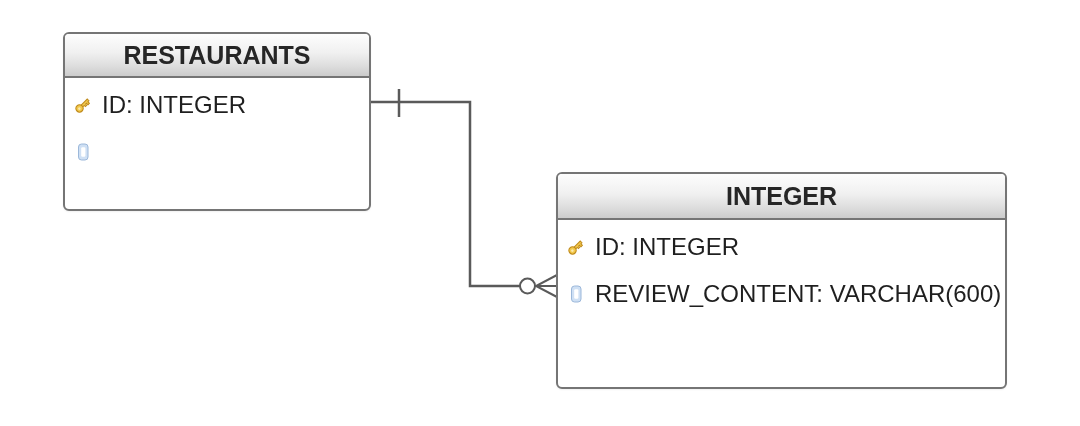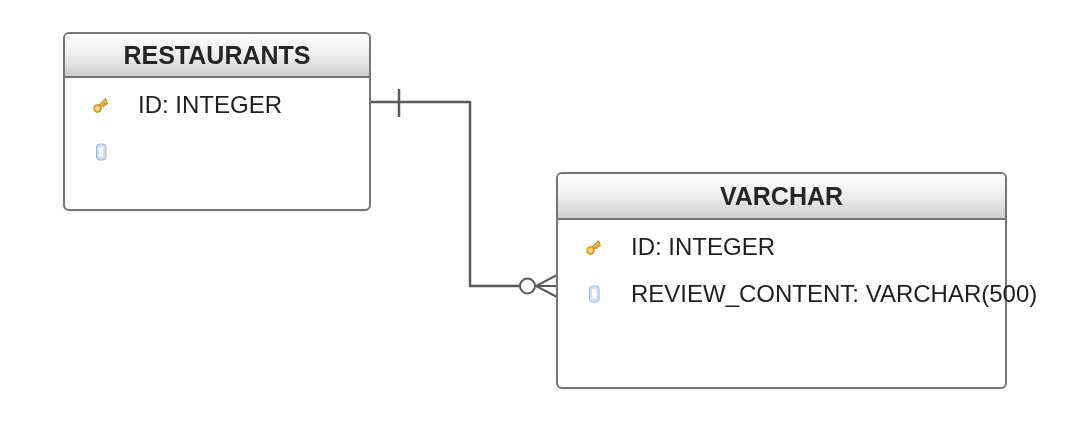--- a/index.html
+++ b/index.html
@@ -57,22 +57,22 @@
   }
   .table-restaurants .table-header { height: 42px; }
   .table-reviews .table-header { height: 44px; }
   .table-body {
     padding-top: 3px;
   }
   .column-row {
     height: 47px;
     display: flex;
     align-items: center;
-    padding-left: 26px;
-    gap: 27px;
+    padding-left: 8px;
+    gap: 9px;
     font-size: 24px;
     color: #1f1f1f;
     white-space: nowrap;
   }
   .col-icon {
     width: 20px;
     height: 20px;
     flex: 0 0 20px;
   }
   .icon-gold { --key-fill: #f2c94c; --key-stroke: #c08b1d; --key-hole: #fbe9b0; }
@@ -121,31 +121,31 @@
       <div class="column-row">
         <svg class="col-icon">
             <use href="#sym-column"></use>
           </svg>
       </div>
     </div>
   </div>
 
   <div class="db-table table-reviews">
     <div class="table-header">
-      <span>VARCHAR</span>
+      <span>INTEGER</span>
     </div>
     <div class="table-body">
       <div class="column-row">
         <svg class="col-icon icon-gold">
             <use href="#sym-key"></use>
           </svg>
         <span>ID: INTEGER</span>
       </div>
       <div class="column-row">
         <svg class="col-icon">
             <use href="#sym-column"></use>
           </svg>
-        <span>REVIEW_CONTENT: VARCHAR(500)</span>
+        <span>REVIEW_CONTENT: VARCHAR(600)</span>
       </div>
     </div>
   </div>
 
 </div>
 
 </body></html>

